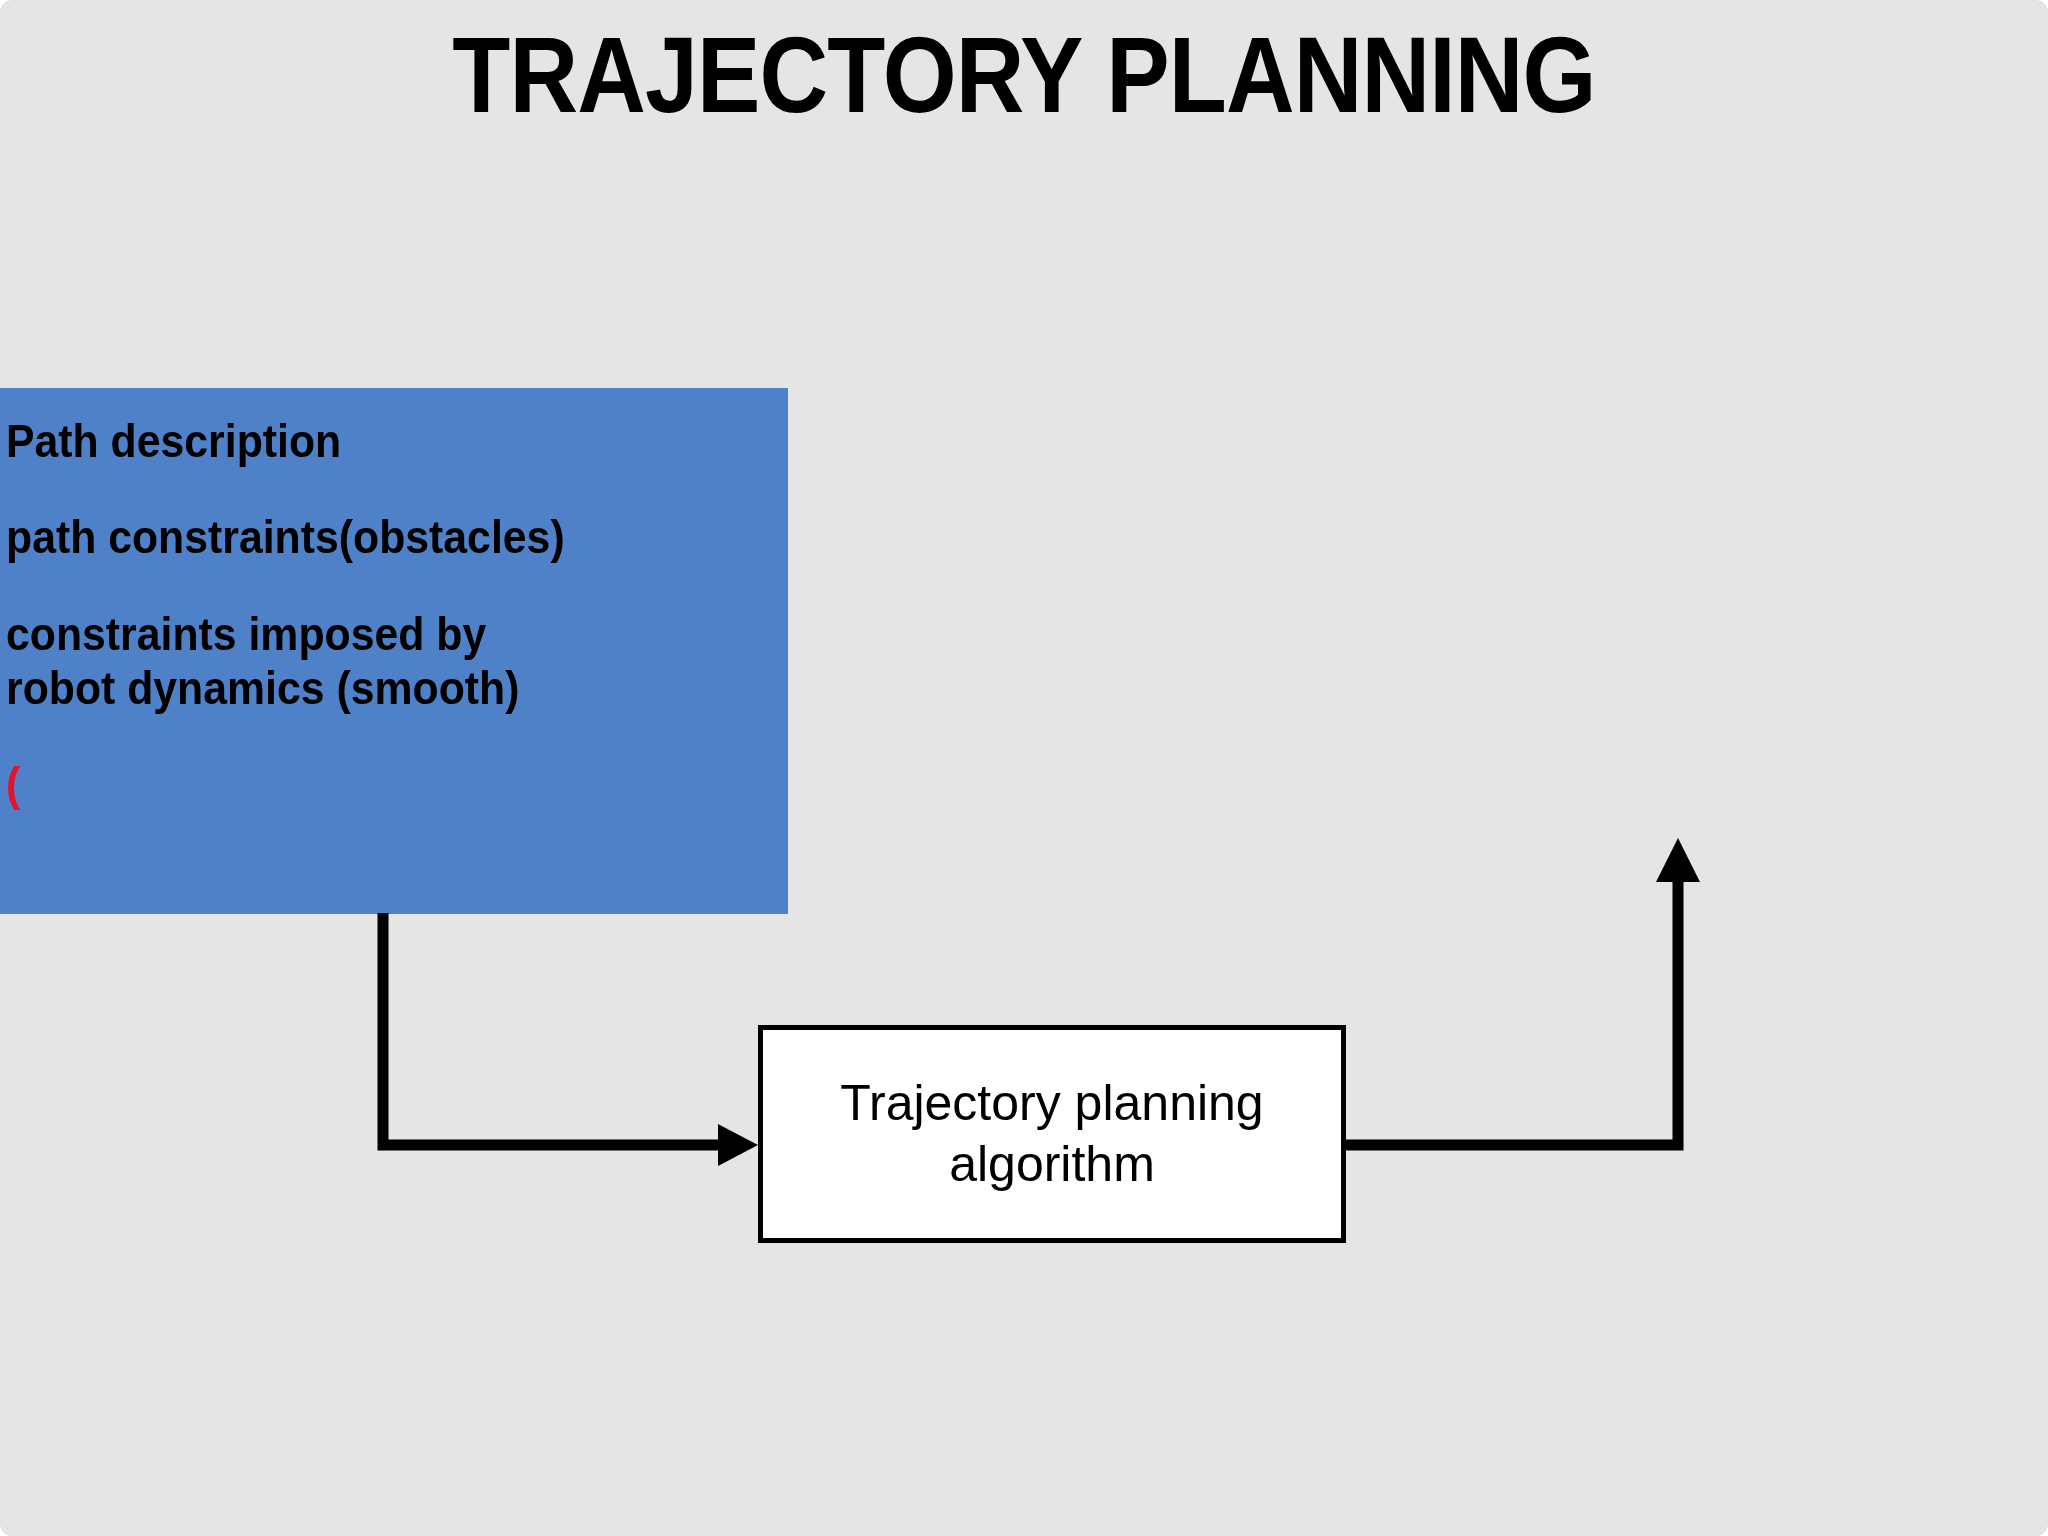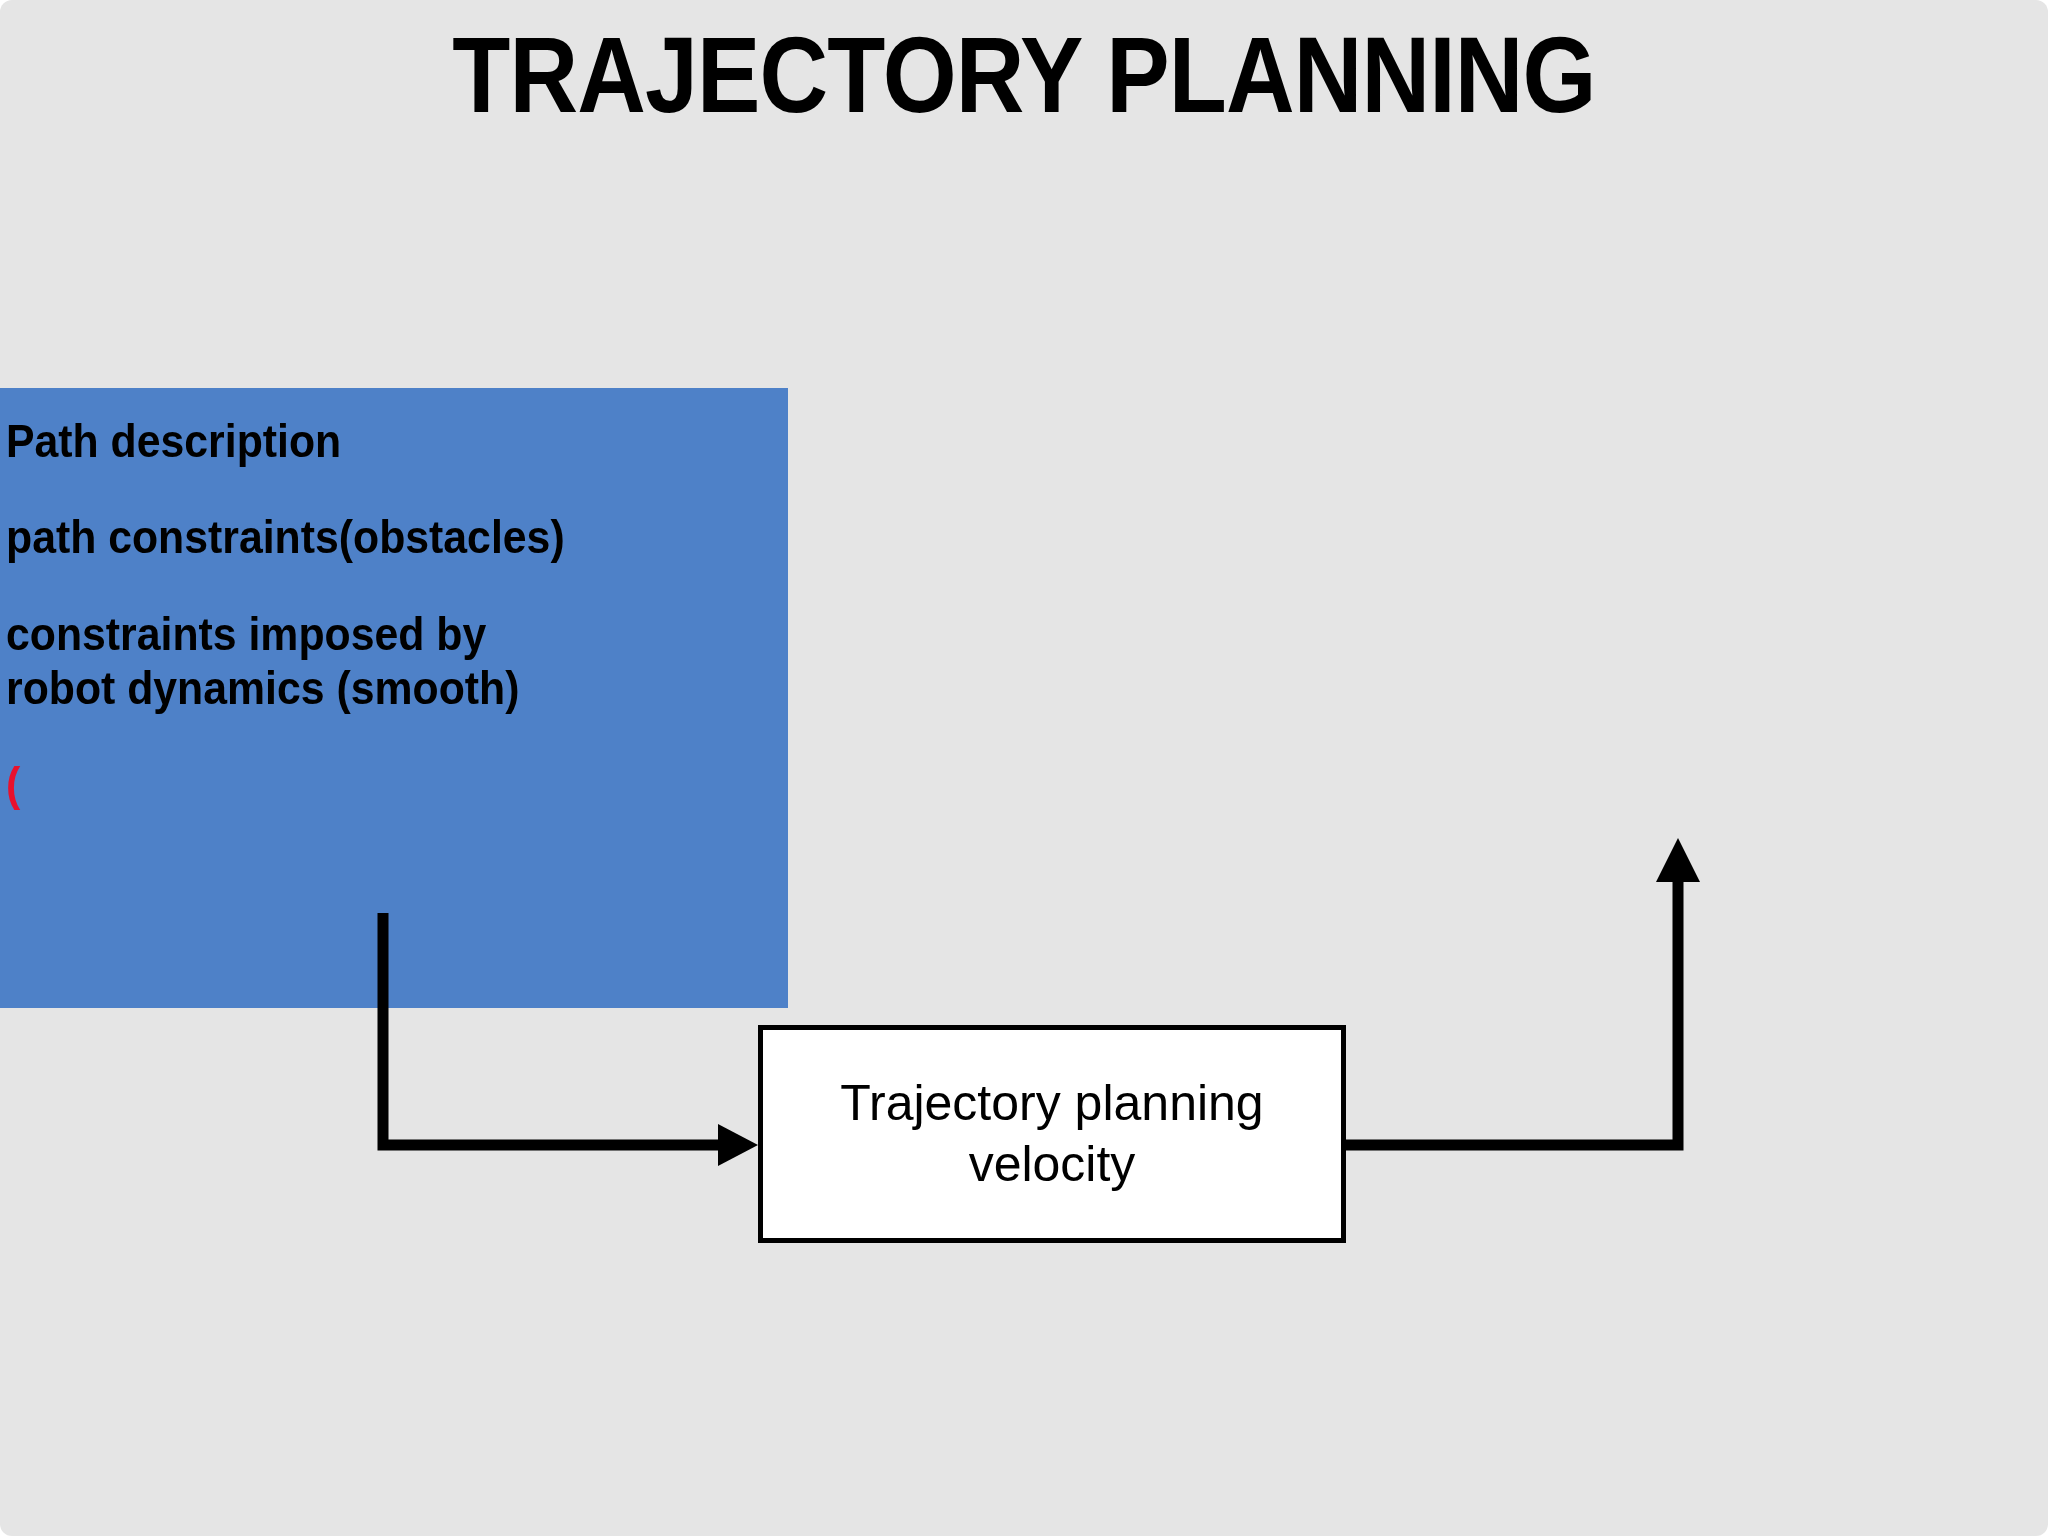--- a/index.html
+++ b/index.html
@@ -42,21 +42,21 @@
     box-sizing: border-box;
     color: #000000;
     font-family: "Liberation Sans", sans-serif;
     font-weight: bold;
   }
 
   #input-box {
     left: 0px;
     top: 388px;
     width: 788px;
-    height: 620px;
+    height: 526px;
     padding: 26px 10px 8px 6px;
   }
 
   #output-box {
     left: 1343px;
     top: 478px;
     width: 694px;
     height: 362px;
     padding: 22px 10px 10px 22px;
   }
@@ -137,21 +137,21 @@
     <span class="box-line">path constraints(obstacles)</span>
     <span class="box-line tight">constraints imposed by</span>
     <span class="box-line">robot dynamics (smooth)</span>
     <span class="box-line red-paren">(</span>
   </div>
 
 
   <div id="algorithm-box">
     <div id="algorithm-label">
       <span>Trajectory planning</span><br>
-      <span>velocity</span>
+      <span>algorithm</span>
     </div>
   </div>
 
   <svg class="connector-svg" viewBox="0 0 2048 1536">
 
     <path class="conn-line" d="M 383 913 L 383 1145 L 735 1145"></path>
     <polygon class="conn-head" points="758,1145 718,1124 718,1166"></polygon>
 
     <path class="conn-line" d="M 1345 1145 L 1678 1145 L 1678 866"></path>
     <polygon class="conn-head" points="1678,838 1656,882 1700,882"></polygon>

